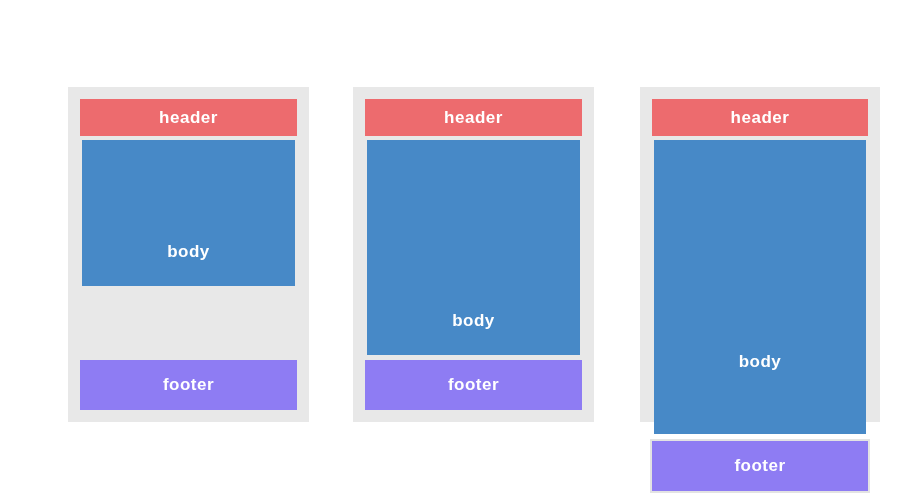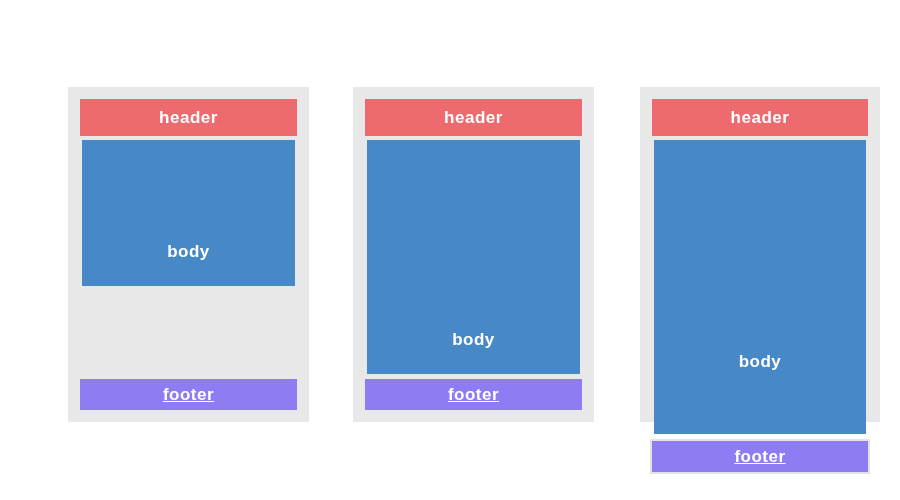--- a/index.html
+++ b/index.html
@@ -47,23 +47,22 @@
   .header-block {
     height: 37px;
     background: var(--header);
   }
   .body-block {
     background: var(--body);
     margin: 4px 2px 0 2px;
     align-items: flex-end;
   }
   .footer-block {
-    height: 31px;
+    height: 50px;
     background: var(--footer);
-    text-decoration: underline;
   }
 
   
   .p1 .body-block   { height: 146px; }
   .p1 .footer-block { margin-top: auto; }
 
   
   .p2 .body-block   { flex: 1 1 auto; margin-bottom: 5px; }
 
   

